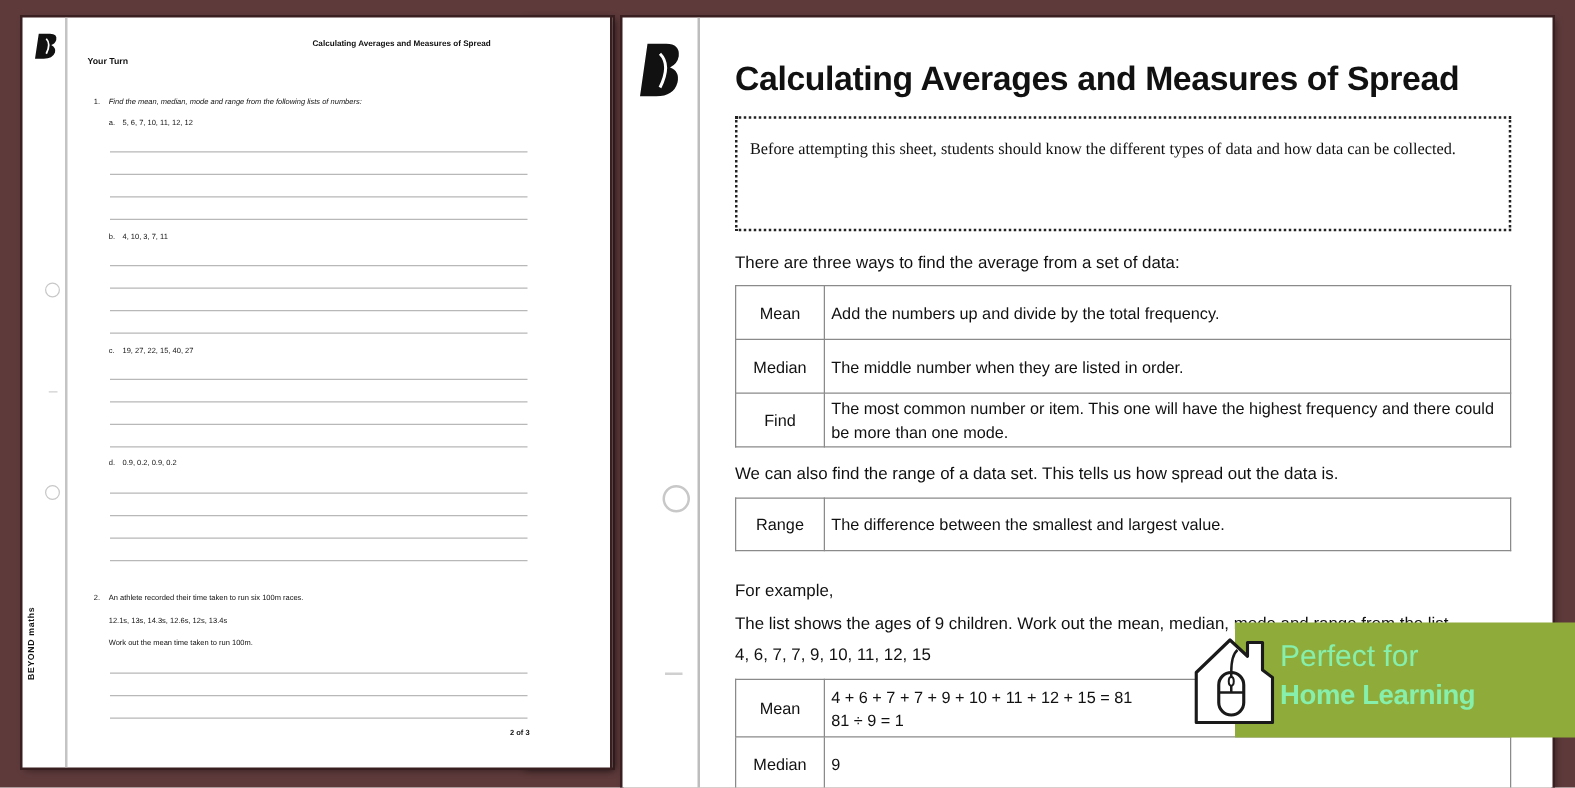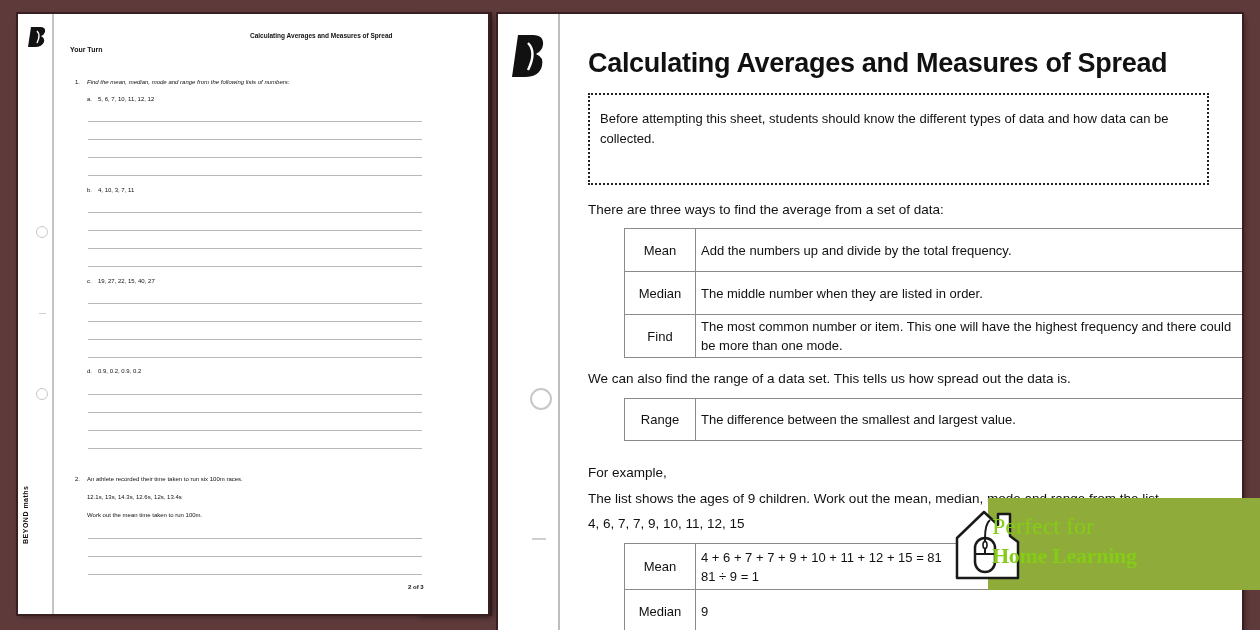--- a/index.html
+++ b/index.html
@@ -32,31 +32,31 @@
 
     
     #right-sheet { left: 498px; top: 14px; width: 744px; height: 620px; }
     #right-sheet .gutter { position: absolute; left: 60px; top: 0; bottom: 0; border-left: 2px solid #bdbdbd; }
     #right-sheet .logo { position: absolute; left: 13px; top: 20px; width: 34px; height: 44px; }
     #right-sheet .punch { position: absolute; left: 32px; top: 374px; width: 22px; height: 22px; border: 2px solid #c8c8c8; border-radius: 50%; }
     #right-sheet .dash { position: absolute; left: 34px; top: 524px; width: 14px; border-top: 2px solid #d0d0d0; }
     #right-sheet .title { position: absolute; left: 90px; top: 34px; font-size: 27px; font-weight: bold; letter-spacing: -.3px; white-space: nowrap; }
     #right-sheet .prior { position: absolute; left: 90px; top: 79px; width: 621px; height: 92px; border: 2px dotted #222; padding: 14px 10px 0 10px; }
     #right-sheet .prior .p-head { font-size: 13px; font-weight: bold; margin-bottom: 10px; }
-    #right-sheet .prior .p-body { font-size: 13px; line-height: 20px; }
+    #right-sheet .prior .p-body { font-size: 13px; line-height: 20px; font-family: Liberation Serif, serif; }
     #right-sheet .para { position: absolute; left: 90px; font-size: 13.5px; white-space: nowrap; }
     #right-sheet .para.bold { font-weight: normal; }
 
-    table.def { position: absolute; left: 90px; width: 621px; border-collapse: collapse; font-size: 13px; margin-left: 36px; }
+    table.def { position: absolute; left: 90px; width: 621px; border-collapse: collapse; font-size: 13px; }
     table.def td { border: 1.5px solid #8a8a8a; padding: 0 5px; vertical-align: middle; line-height: 19px; }
     table.def td.k { width: 71px; text-align: center; }
 
     
     #promo { position: absolute; left: 988px; top: 498px; width: 272px; height: 92px; background: #8fac3a; }
-    #promo-text { position: absolute; left: 992px; top: 512px; color: #84cc16; white-space: nowrap; font-family: Liberation Serif, serif; }
+    #promo-text { position: absolute; left: 1024px; top: 512px; color: #86efac; white-space: nowrap; }
     #promo-text .l1 { font-size: 24px; line-height: 28px; font-weight: normal; }
     #promo-text .l2 { font-size: 22px; line-height: 32px; font-weight: bold; letter-spacing: -.3px; }
   </style>
 </head>
 <body>
 
 <div class="sheet" id="back-sheet">
   <div class="bk-title">Spread</div>
   <div class="bk-box">
     <div class="row">...ener</div>

